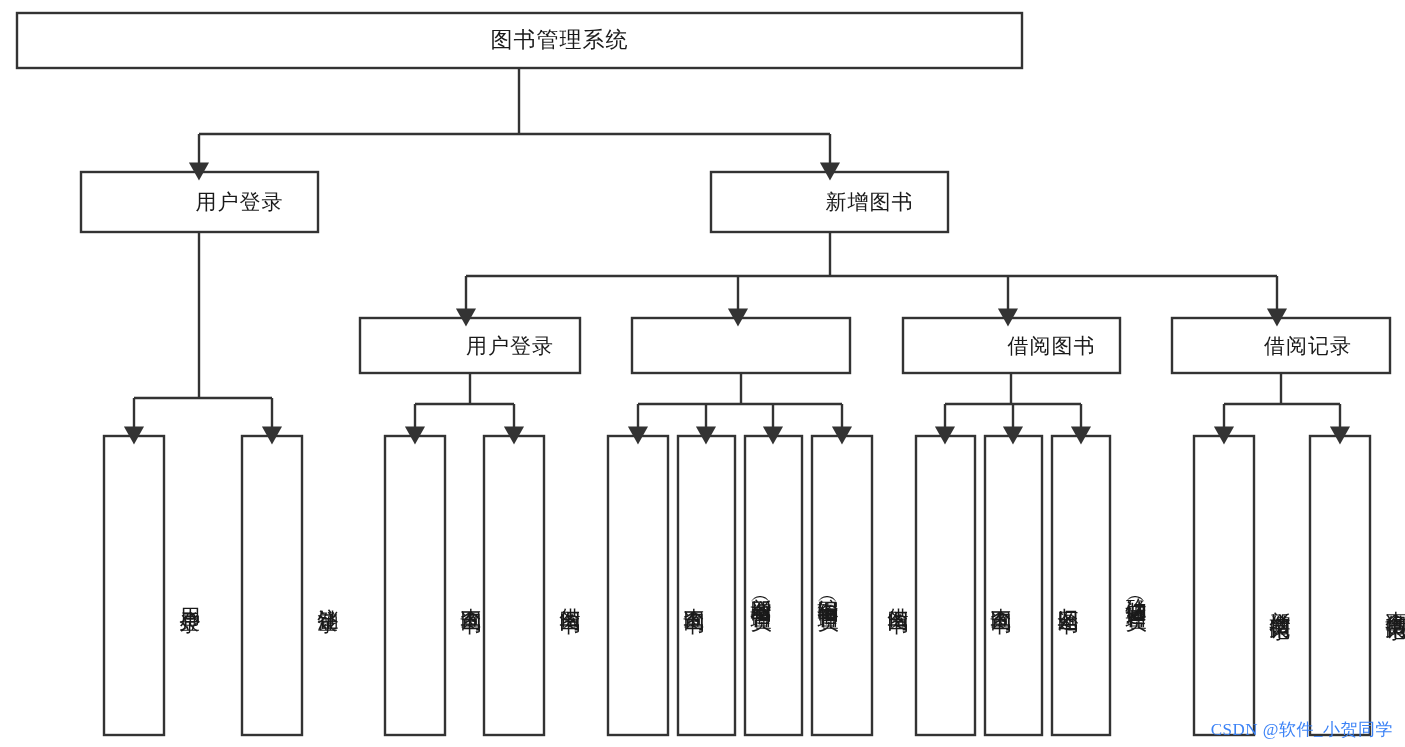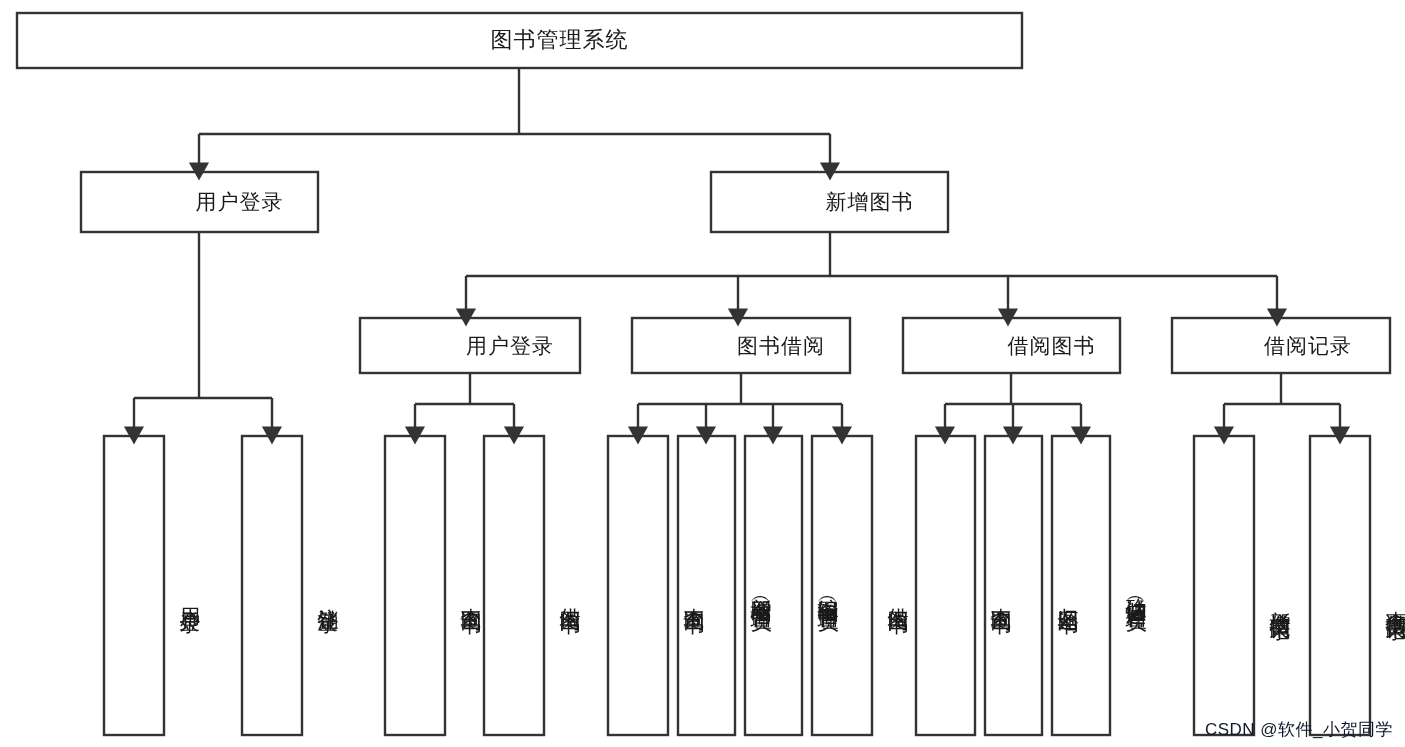--- a/index.html
+++ b/index.html
@@ -64,22 +64,22 @@
     padding-top: 18px;
   }
   .node-label.root {
     font-size: 22px;
   }
   .watermark {
     position: absolute;
     right: 12px;
     bottom: 6px;
     font-size: 17px;
-    color: #0f172a;
-    font-family: Liberation Sans, sans-serif;
+    color: #3b82f6;
+    font-family: Liberation Serif, serif;
     letter-spacing: 0.5px;
     white-space: nowrap;
   }
 </style>
 </head>
 <body>
 
 <div id="diagram-root">
 
   <svg id="tree-svg" viewBox="0 0 1405 747">
@@ -157,21 +157,20 @@
     <path class="connector" marker-end="url(#arrow)" d="M1224,404 L1224,430"></path>
     <path class="connector" marker-end="url(#arrow)" d="M1340,404 L1340,430"></path>
   </svg>
 
   <div class="node-label horizontal root" style="left:17px; top:13px; width:1005px; height:55px;">图书管理系统</div>
 
   <div class="node-label horizontal" style="left:81px; top:172px; width:237px; height:60px;">用户登录</div>
   <div class="node-label horizontal" style="left:711px; top:172px; width:237px; height:60px;">新增图书</div>
 
   <div class="node-label horizontal" style="left:360px; top:318px; width:220px; height:55px;">用户登录</div>
-  <div class="node-label horizontal" style="left:632px; top:318px; width:218px; height:55px;">图书借阅</div>
   <div class="node-label horizontal" style="left:903px; top:318px; width:217px; height:55px;">借阅图书</div>
   <div class="node-label horizontal" style="left:1172px; top:318px; width:192px; height:55px;">借阅记录</div>
 
   <div class="node-label vertical" style="left:104px; top:436px; width:60px; height:299px;">用户登录</div>
   <div class="node-label vertical" style="left:242px; top:436px; width:60px; height:299px;">注销登录</div>
 
   <div class="node-label vertical" style="left:385px; top:436px; width:60px; height:299px;">查询图书</div>
   <div class="node-label vertical" style="left:484px; top:436px; width:60px; height:299px;">借阅图书</div>
 
   <div class="node-label vertical" style="left:608px; top:436px; width:60px; height:299px;">查询图书</div>

